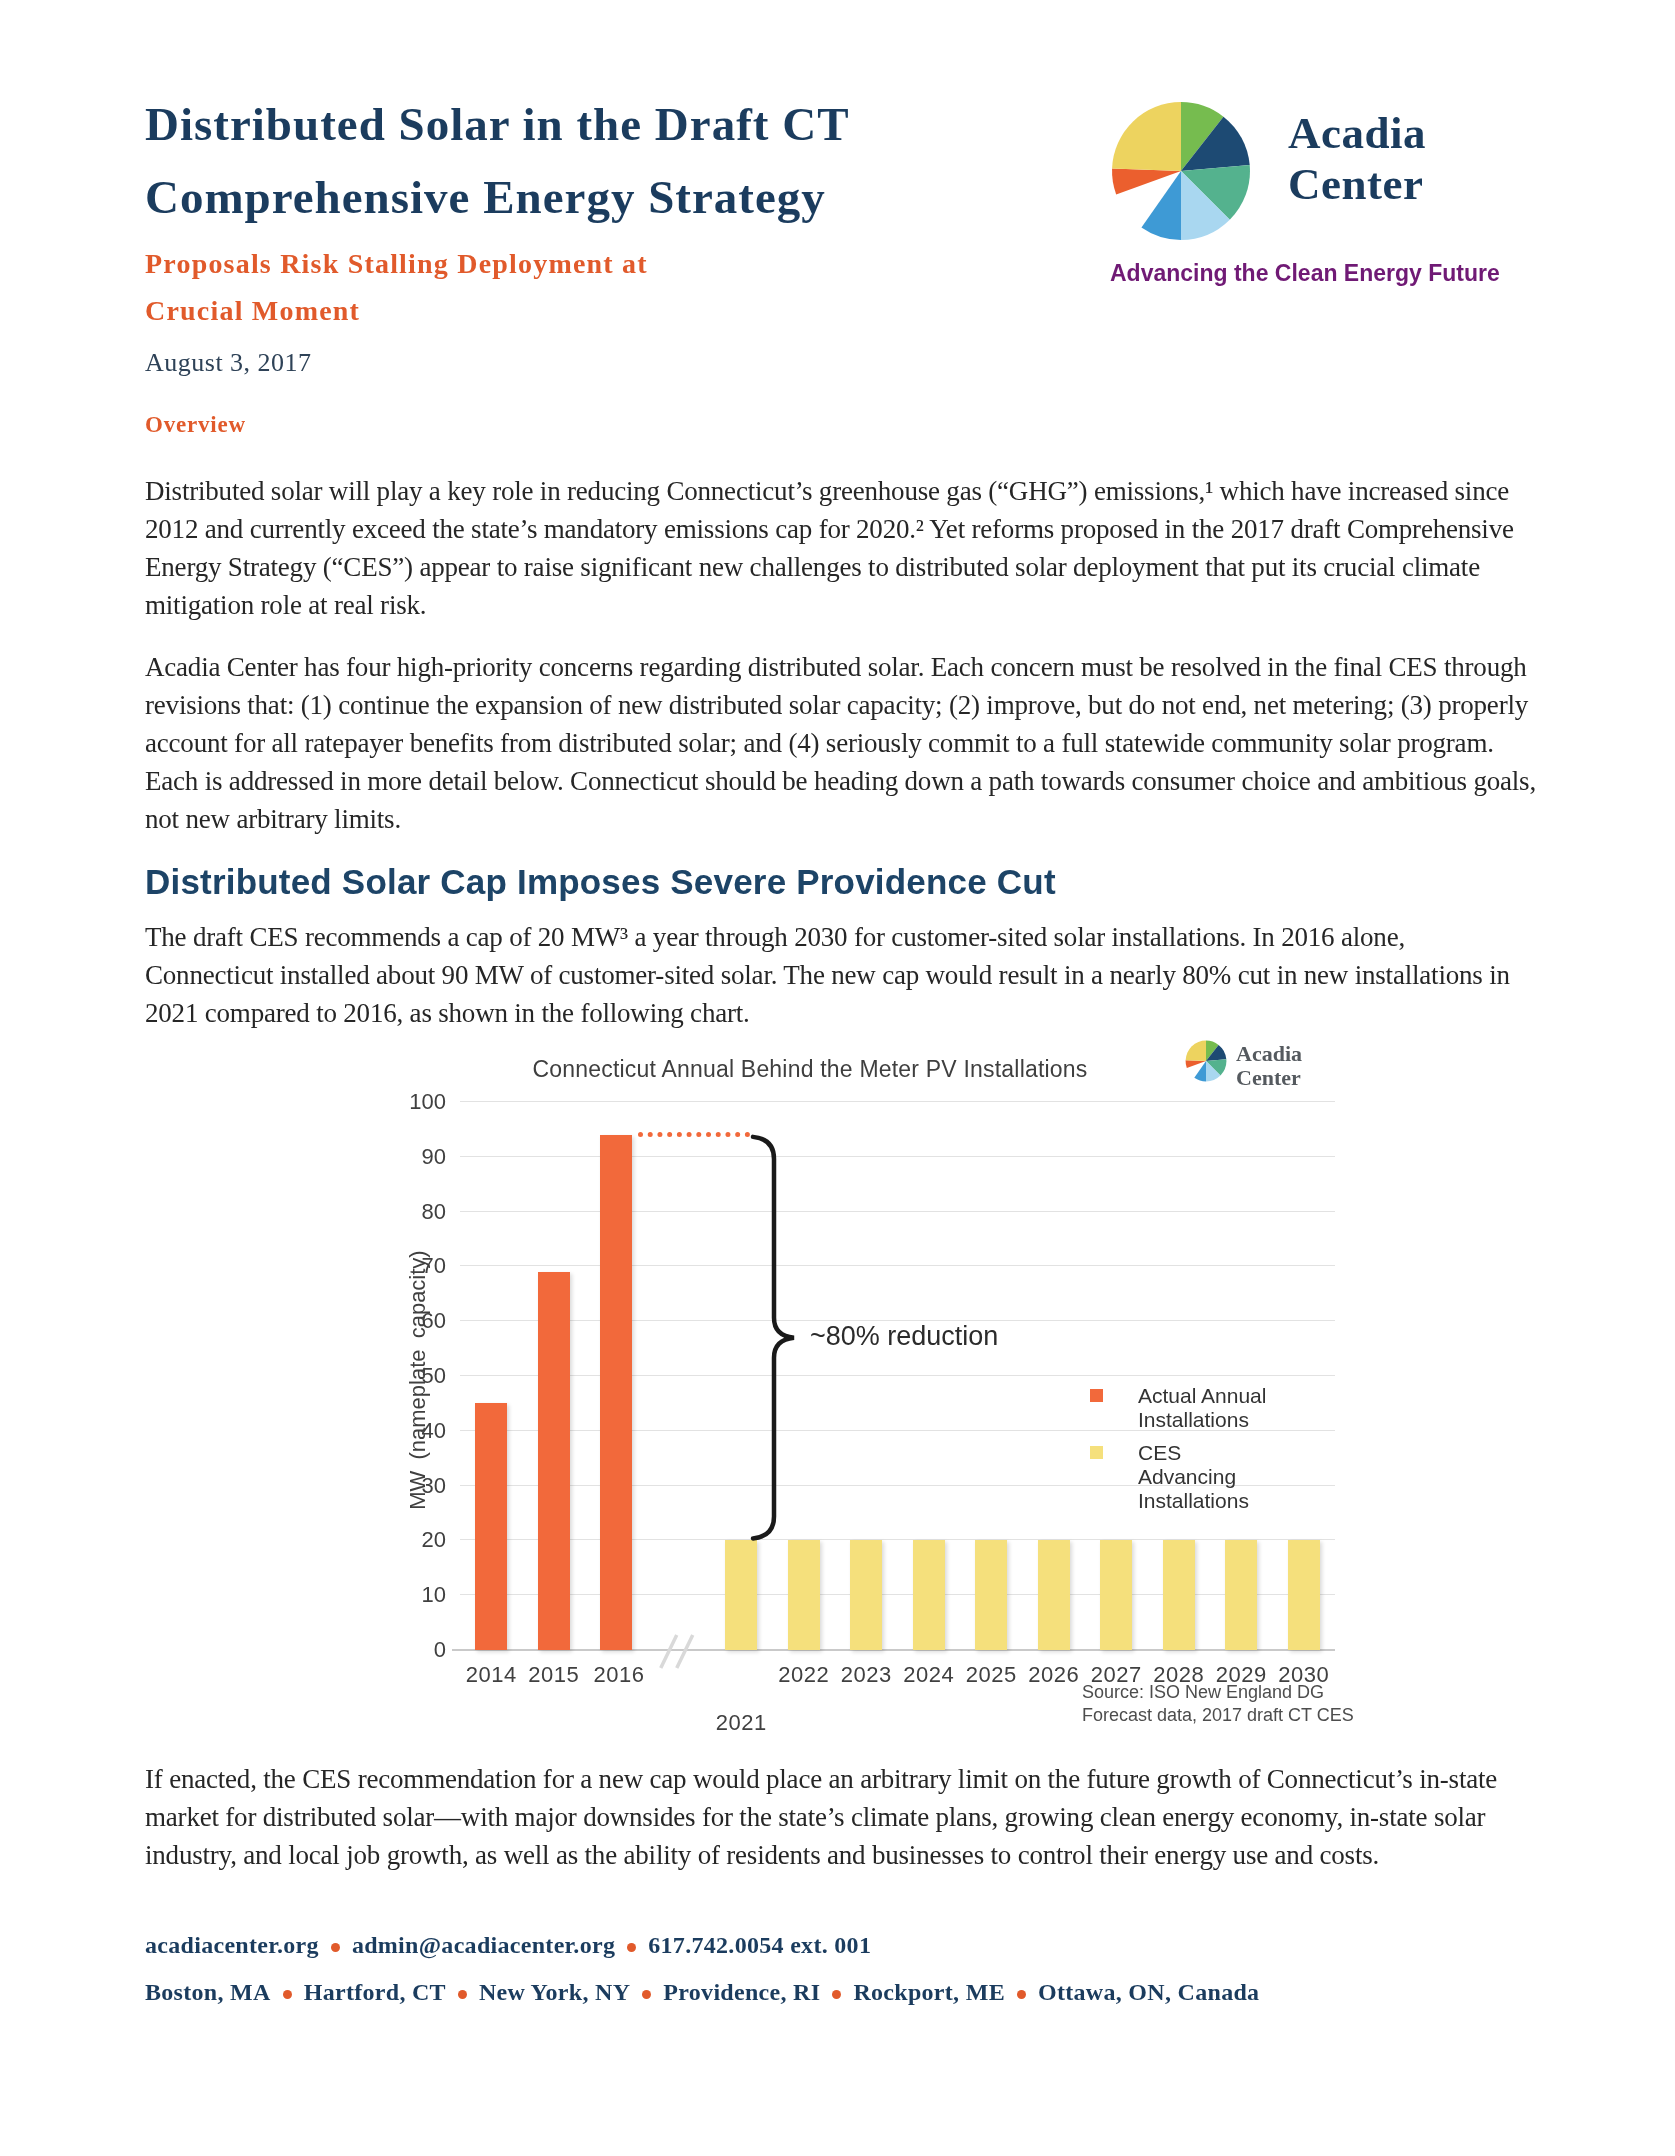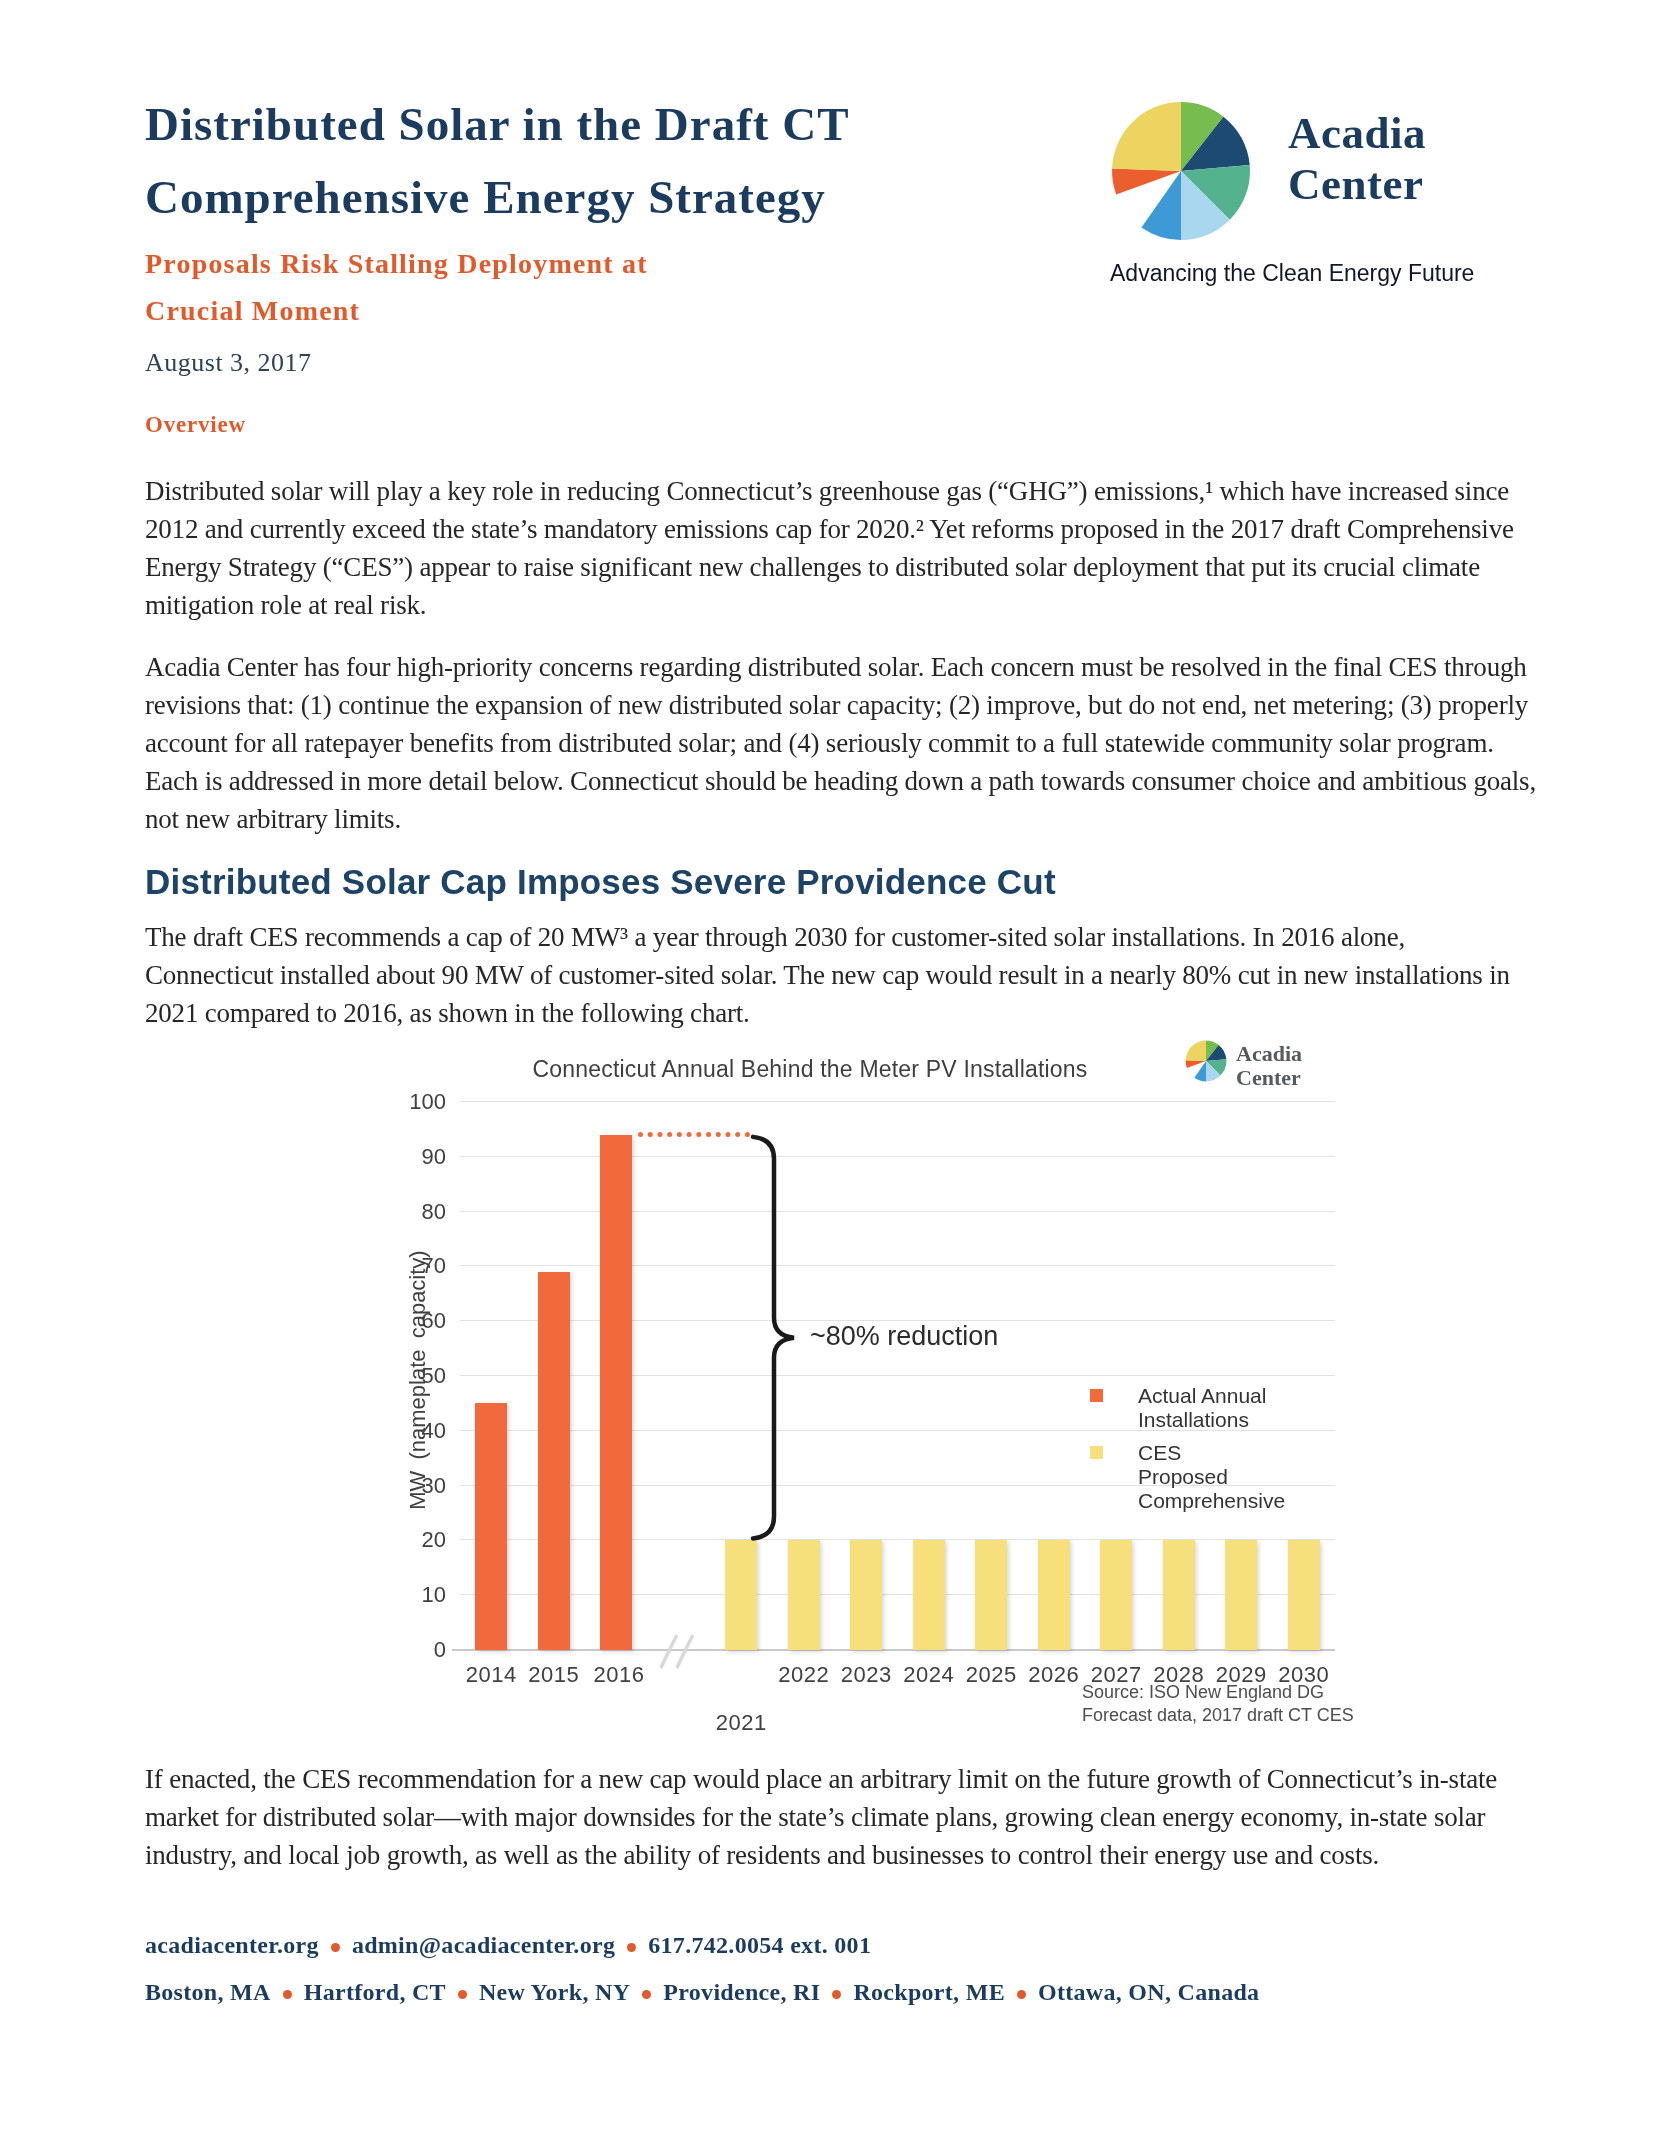--- a/index.html
+++ b/index.html
@@ -25,21 +25,21 @@
   }
 
   
   .brand-logo { left:1110px; top:100px; width:142px; height:142px; }
   .brand-name {
     left:1288px; top:108px; font-size:45px; font-weight:bold; line-height:51px;
     color:#1b3c5e; letter-spacing:0.5px;
   }
   .brand-tagline {
     left:1110px; top:260px; width:460px; font-family:"Liberation Sans", sans-serif;
-    font-size:23px; font-weight:normal; color:#0f172a;
+    font-size:23px; font-weight:bold; color:#701a75;
   }
 
   
   .h-orange {
     left:145px; font-size:23px; font-weight:bold; color:#e15a2b; letter-spacing:0.8px;
   }
   .para {
     left:145px; width:1393px; font-size:27px; line-height:38px; letter-spacing:-0.2px;
     color:#262626;
   }
@@ -207,21 +207,21 @@
 
     <div class="annotation" style="top: 280.64px;">~80% reduction</div>
 
     <div class="legend" id="chart-legend">
         <div class="legend-row">
           <span class="swatch" style="background: rgb(242, 105, 59);"></span>
           <div class="legend-label">Actual Annual Installations</div>
         </div>
         <div class="legend-row">
           <span class="swatch" style="background: rgb(245, 224, 124);"></span>
-          <div class="legend-label">CES Proposed Comprehensive</div>
+          <div class="legend-label">CES Advancing Installations</div>
         </div>
       </div>
 
     <div class="source">
       <div>Source: ISO New England DG</div>
       <div>Forecast data, 2017 draft CT CES</div>
     </div>
   </div>
 
   <div class="abs para" style="top:1760px;">If enacted, the CES recommendation for a new cap would place an arbitrary limit on the future growth of Connecticut’s in-state market for distributed solar—with major downsides for the state’s climate plans, growing clean energy economy, in-state solar industry, and local job growth, as well as the ability of residents and businesses to control their energy use and costs.</div>

